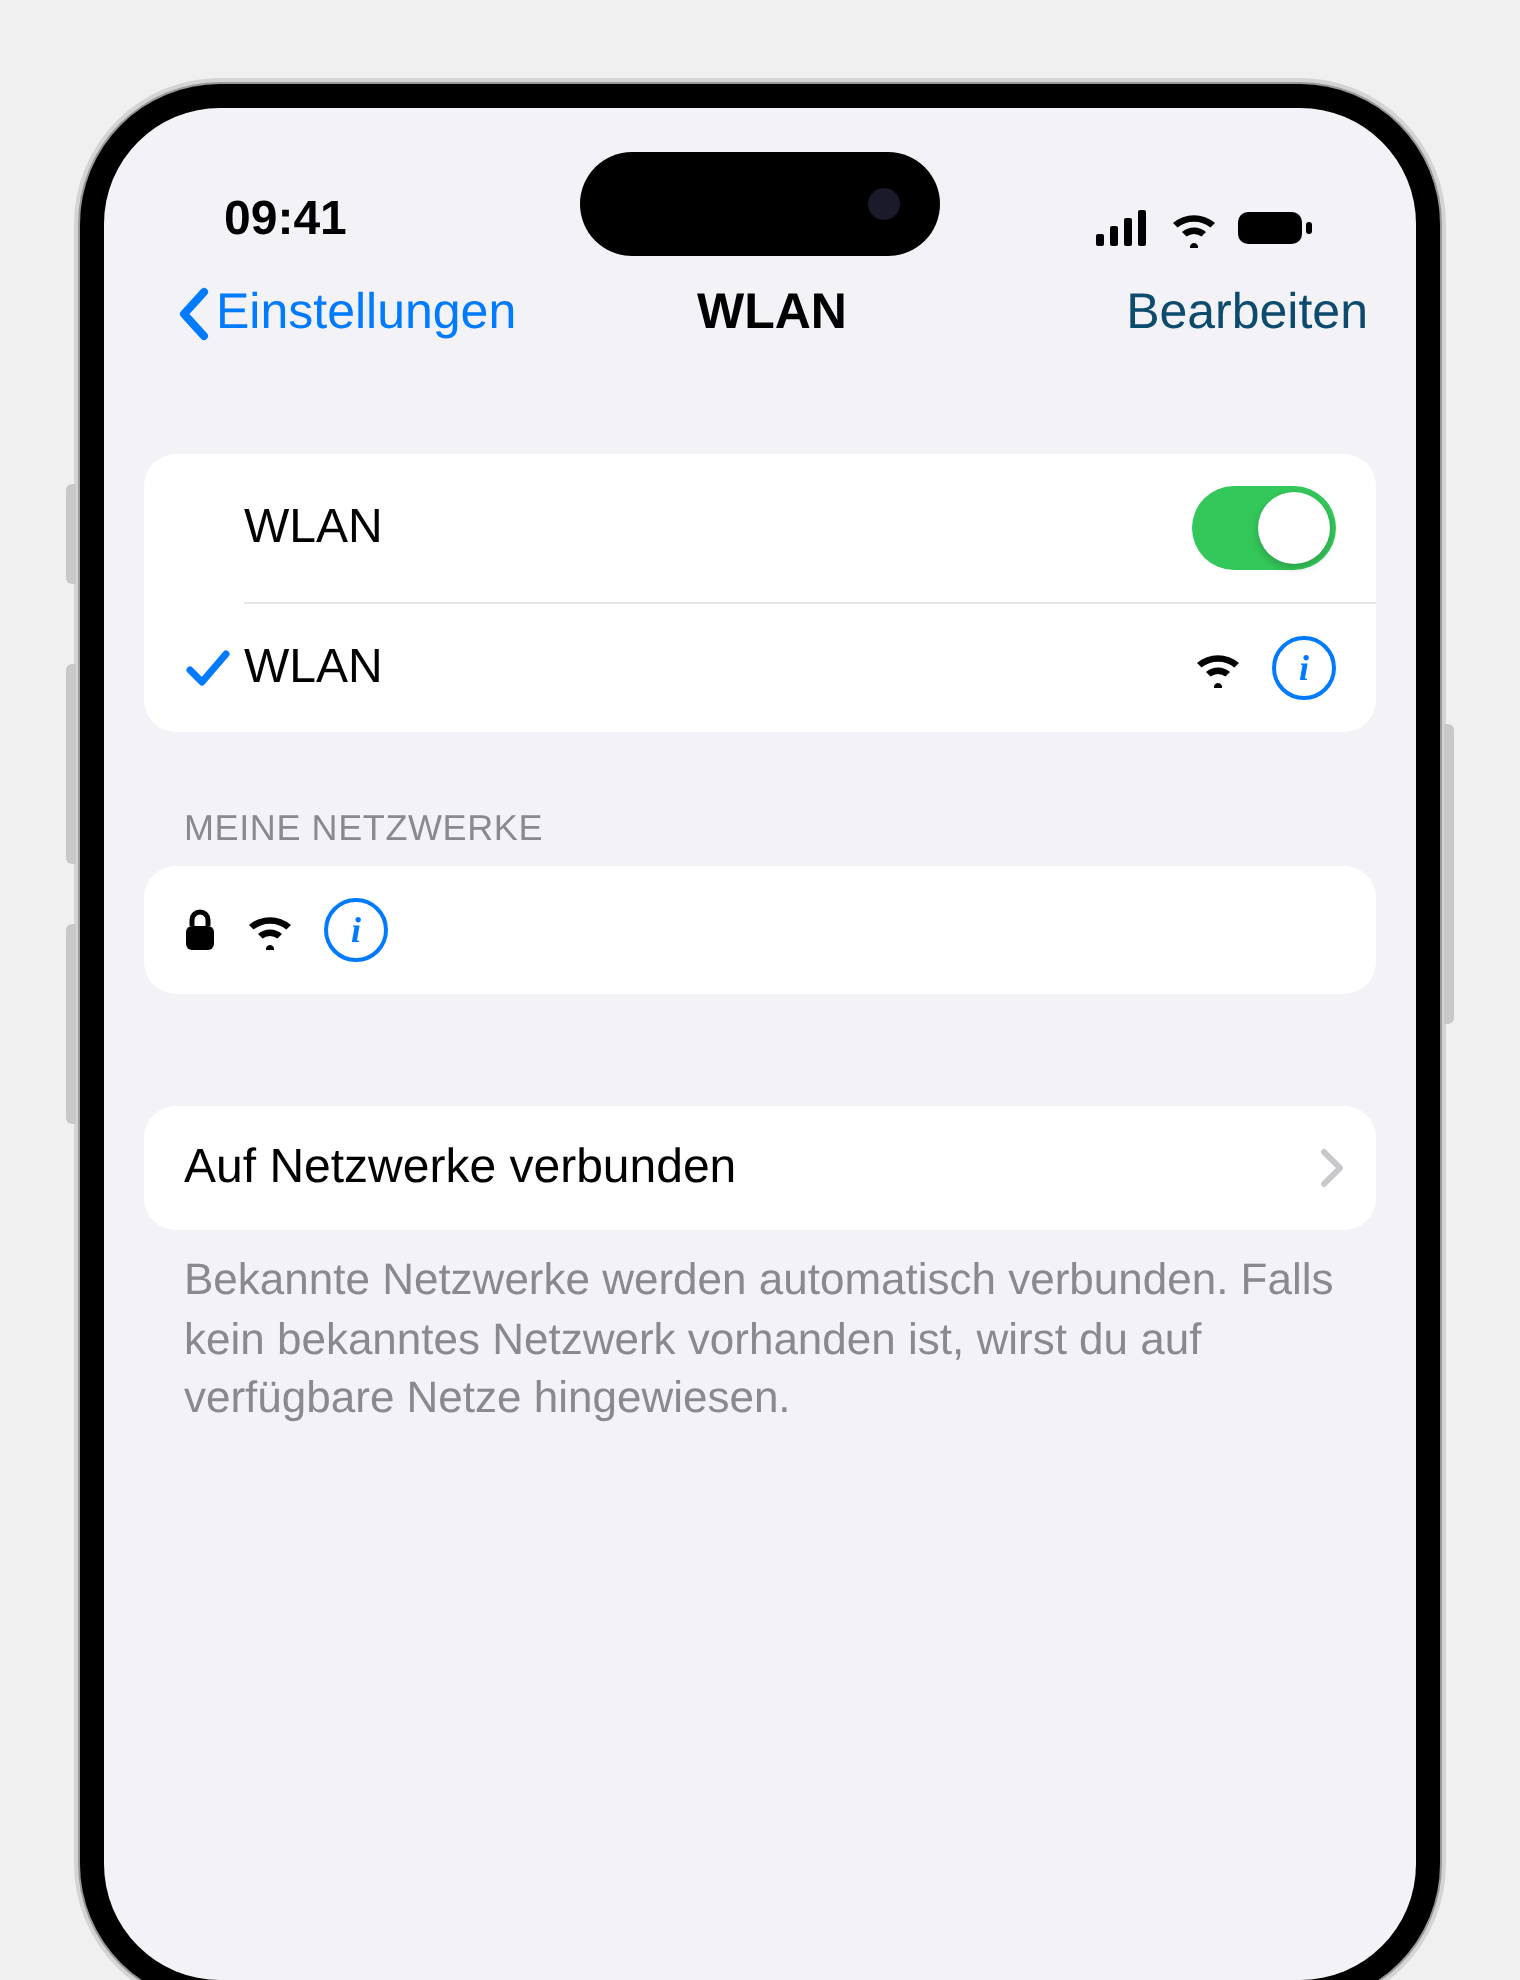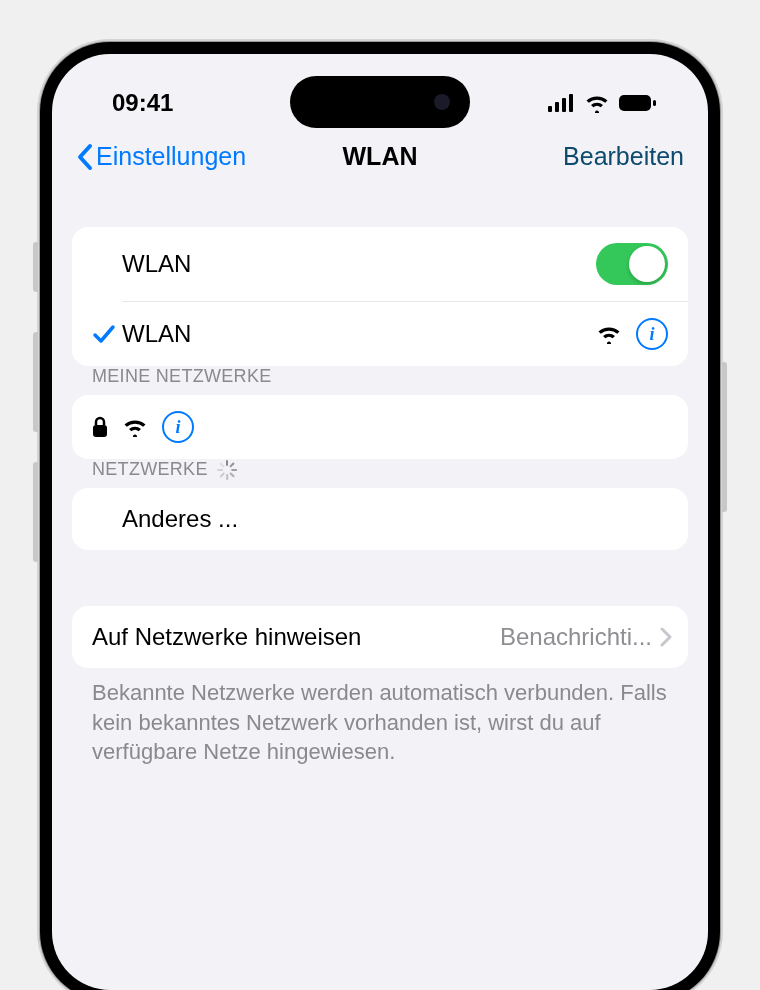--- a/index.html
+++ b/index.html
@@ -82,21 +82,21 @@
       top: 50%;
       transform: translateY(-50%);
       width: 16px;
       height: 16px;
       background: #1a1a2a;
       border-radius: 50%;
     }
     .status-bar {
       display: flex;
       justify-content: space-between;
-      align-items: center;
+      align-items: flex-end;
       padding: 28px 40px 0;
       height: 70px;
     }
     .status-time {
       font-size: 24px;
       font-weight: 600;
       color: #000;
       padding-left: 20px;
     }
     .status-icons {
@@ -104,20 +104,21 @@
       gap: 8px;
       align-items: center;
       padding-right: 12px;
     }
     .nav-bar {
       display: flex;
       align-items: flex-end;
       justify-content: space-between;
       padding: 18px 24px 8px;
       position: relative;
+      margin-left: 12px;
     }
     .nav-back {
       display: flex;
       align-items: center;
       color: #007aff;
       font-size: 25px;
       gap: 2px;
     }
     .nav-title {
       position: absolute;
@@ -128,20 +129,21 @@
       color: #000;
     }
     .nav-edit {
       color: #0c4a6e;
       font-size: 25px;
     }
     .content {
       padding: 0 20px;
     }
     .section {
+      margin-top: 38px;
     }
     .section-header {
       font-size: 18px;
       color: #8a8a8e;
       padding: 0 20px 8px;
       letter-spacing: 0.3px;
       display: flex;
       align-items: center;
       gap: 8px;
     }
@@ -331,46 +333,25 @@
                 </svg>
               <svg width="26" height="20" viewBox="0 0 26 20">
                   <path d="M13 17.5 a2 2 0 1 0 0.001 0 M7 12 a9 9 0 0 1 12 0 l-2.3 2.3 a5.8 5.8 0 0 0 -7.4 0 z M2.5 7.5 a16 16 0 0 1 21 0 l-2.3 2.3 a12.8 12.8 0 0 0 -16.4 0 z" fill="#000"></path>
                 </svg>
               <div class="info-circle">i</div>
             </div>
           </div>
         </div>
       </div>
 
-      <div class="section">
-        <div class="section-header">
-          <span>NETZWERKE</span>
-          <div class="spinner">
-            <span></span>
-              <span></span>
-              <span></span>
-              <span></span>
-              <span></span>
-              <span></span>
-              <span></span>
-              <span></span>
-          </div>
-        </div>
-        <div class="card">
-          <div class="row">
-            <div class="row-label row-label-indent">Anderes ...</div>
-          </div>
-        </div>
-      </div>
 
       <div class="section ask">
         <div class="card">
           <div class="row" style="padding:16px 16px 16px 20px;">
-            <div class="row-label">Auf Netzwerke hinweisen</div>
-            <div class="row-value">Benachrichti...</div>
+            <div class="row-label">Auf Netzwerke verbunden</div>
             <svg width="12" height="20" viewBox="0 0 12 20">
                 <path d="M2 2 L10 10 L2 18" stroke="#c7c7cc" stroke-width="3" fill="none" stroke-linecap="round" stroke-linejoin="round"></path>
               </svg>
           </div>
         </div>
         <div class="footer-text">Bekannte Netzwerke werden automatisch verbunden. Falls kein bekanntes Netzwerk vorhanden ist, wirst du auf verfügbare Netze hingewiesen.</div>
       </div>
 
     </div>
   </div>

